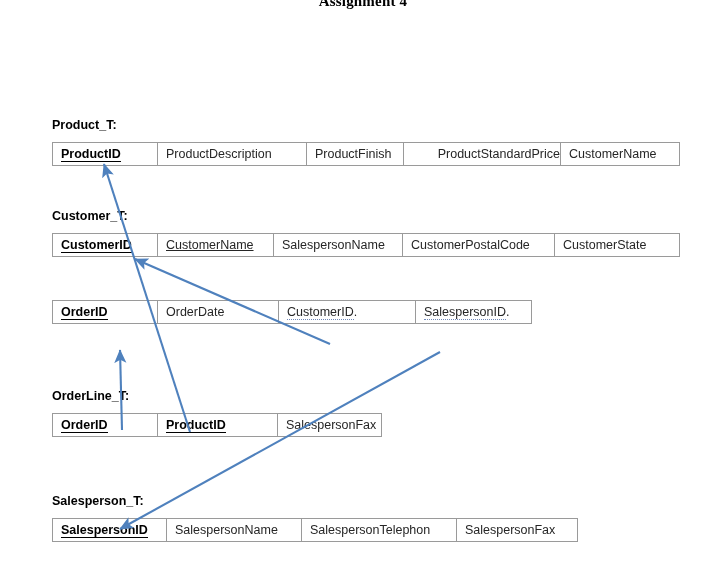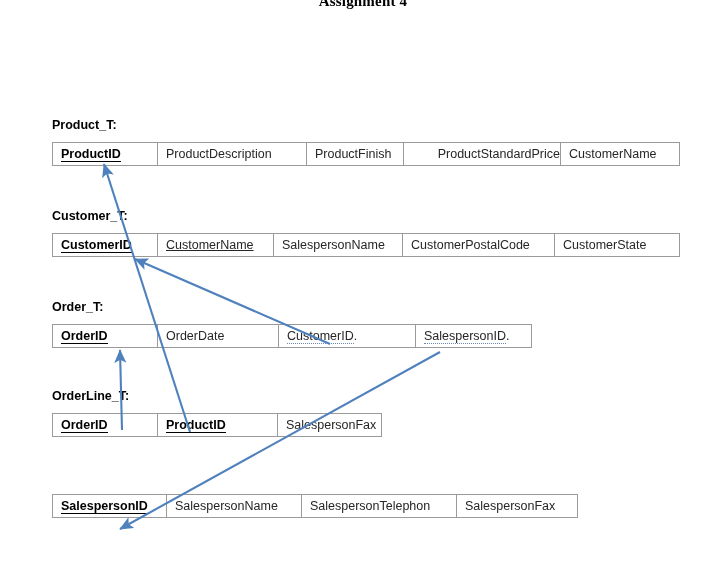--- a/index.html
+++ b/index.html
@@ -129,21 +129,20 @@
         <td style="width:107px;text-decoration:underline;"><span class="txt">CustomerName</span></td>
         <td style="width:120px;"><span class="txt">SalespersonName</span></td>
         <td style="width:143px;"><span class="txt">CustomerPostalCode</span></td>
         <td><span class="txt">CustomerState</span></td>
       </tr>
     </tbody>
       </table>
   </div>
 
   <div class="table-block" style="top:300px; left:52px;">
-    <div class="table-label">Order_T:</div>
     <table class="schema-table" style="width:480px;">
       <tbody>
           <tr>
         <td class="pk" style="width:96px;"><span class="txt">OrderID</span></td>
         <td style="width:112px;"><span class="txt">OrderDate</span></td>
         <td class="fk" style="width:128px;"><span class="txt">CustomerID</span><span class="dot">.</span></td>
         <td class="fk"><span class="txt">SalespersonID</span><span class="dot">.</span></td>
       </tr>
     </tbody>
       </table>
@@ -156,20 +155,21 @@
           <tr>
         <td class="pk" style="width:96px;"><span class="txt">OrderID</span></td>
         <td class="pk" style="width:111px;"><span class="txt">ProductID</span></td>
         <td><span class="txt">SalespersonFax</span></td>
       </tr>
     </tbody>
       </table>
   </div>
 
   <div class="table-block" style="top:494px; left:52px;">
+    <div class="table-label">Salesperson_T:</div>
     <table class="schema-table" style="width:526px;">
       <tbody>
           <tr>
         <td class="pk" style="width:105px;"><span class="txt">SalespersonID</span></td>
         <td style="width:126px;"><span class="txt">SalespersonName</span></td>
         <td style="width:146px;"><span class="txt">SalespersonTelephon</span></td>
         <td><span class="txt">SalespersonFax</span></td>
       </tr>
     </tbody>
       </table>

